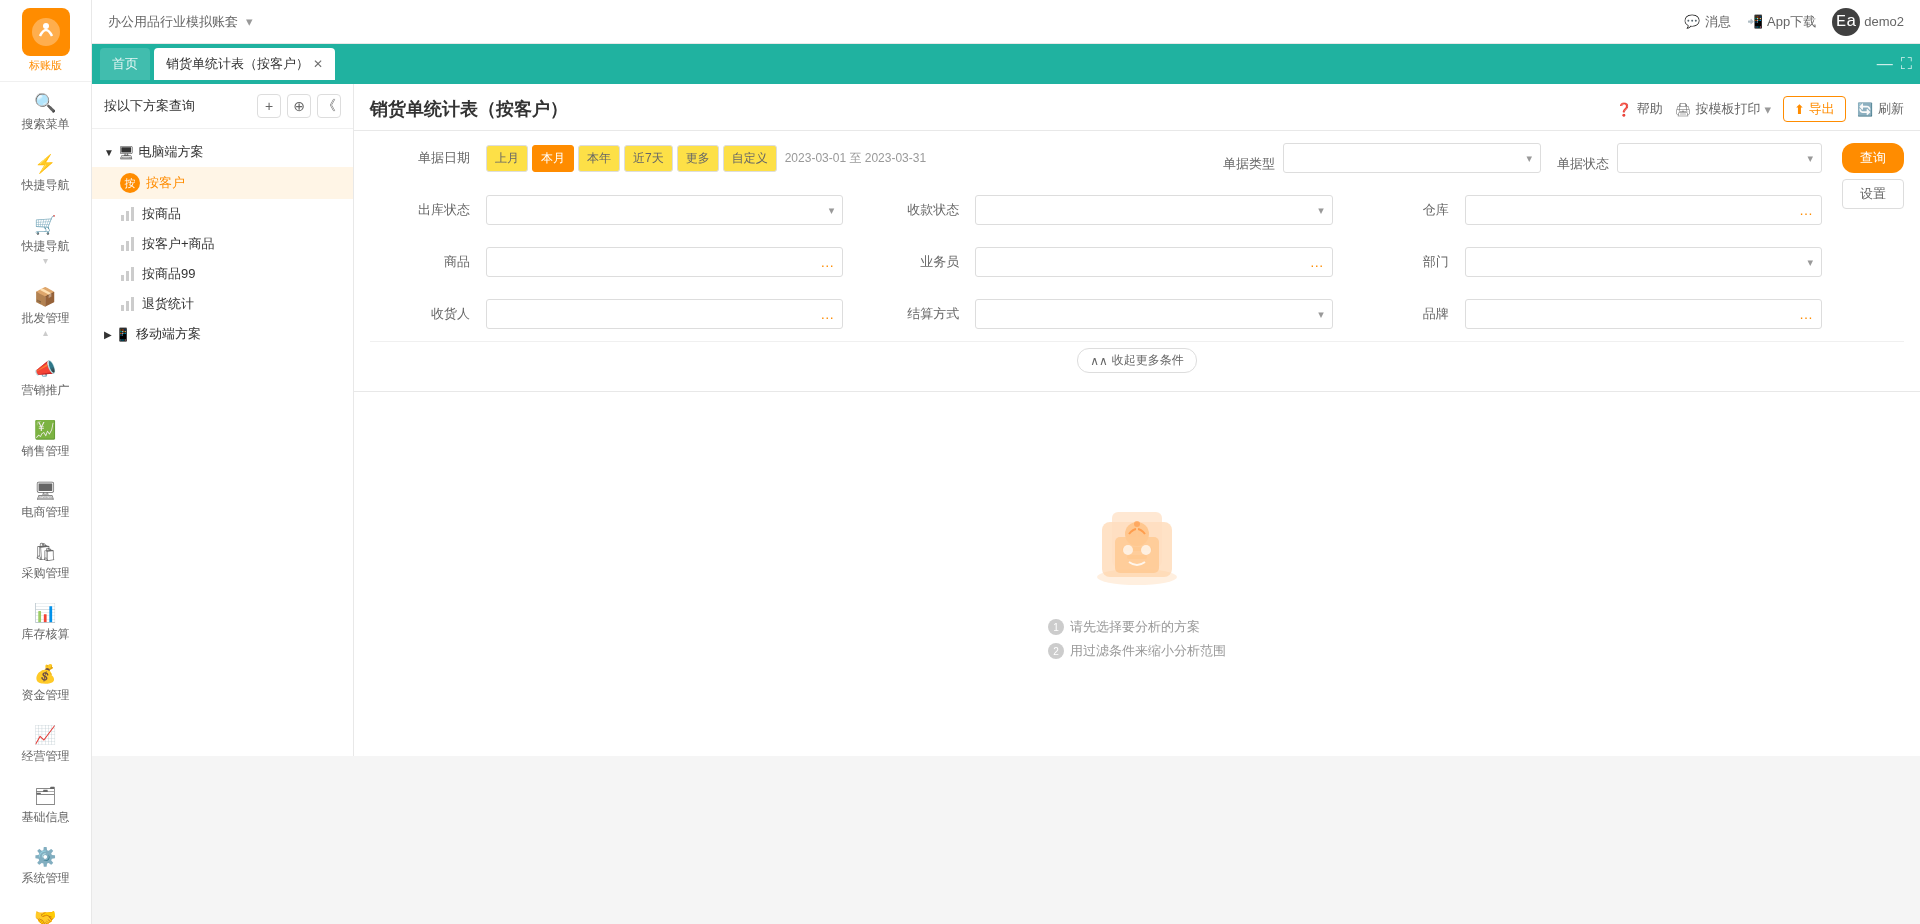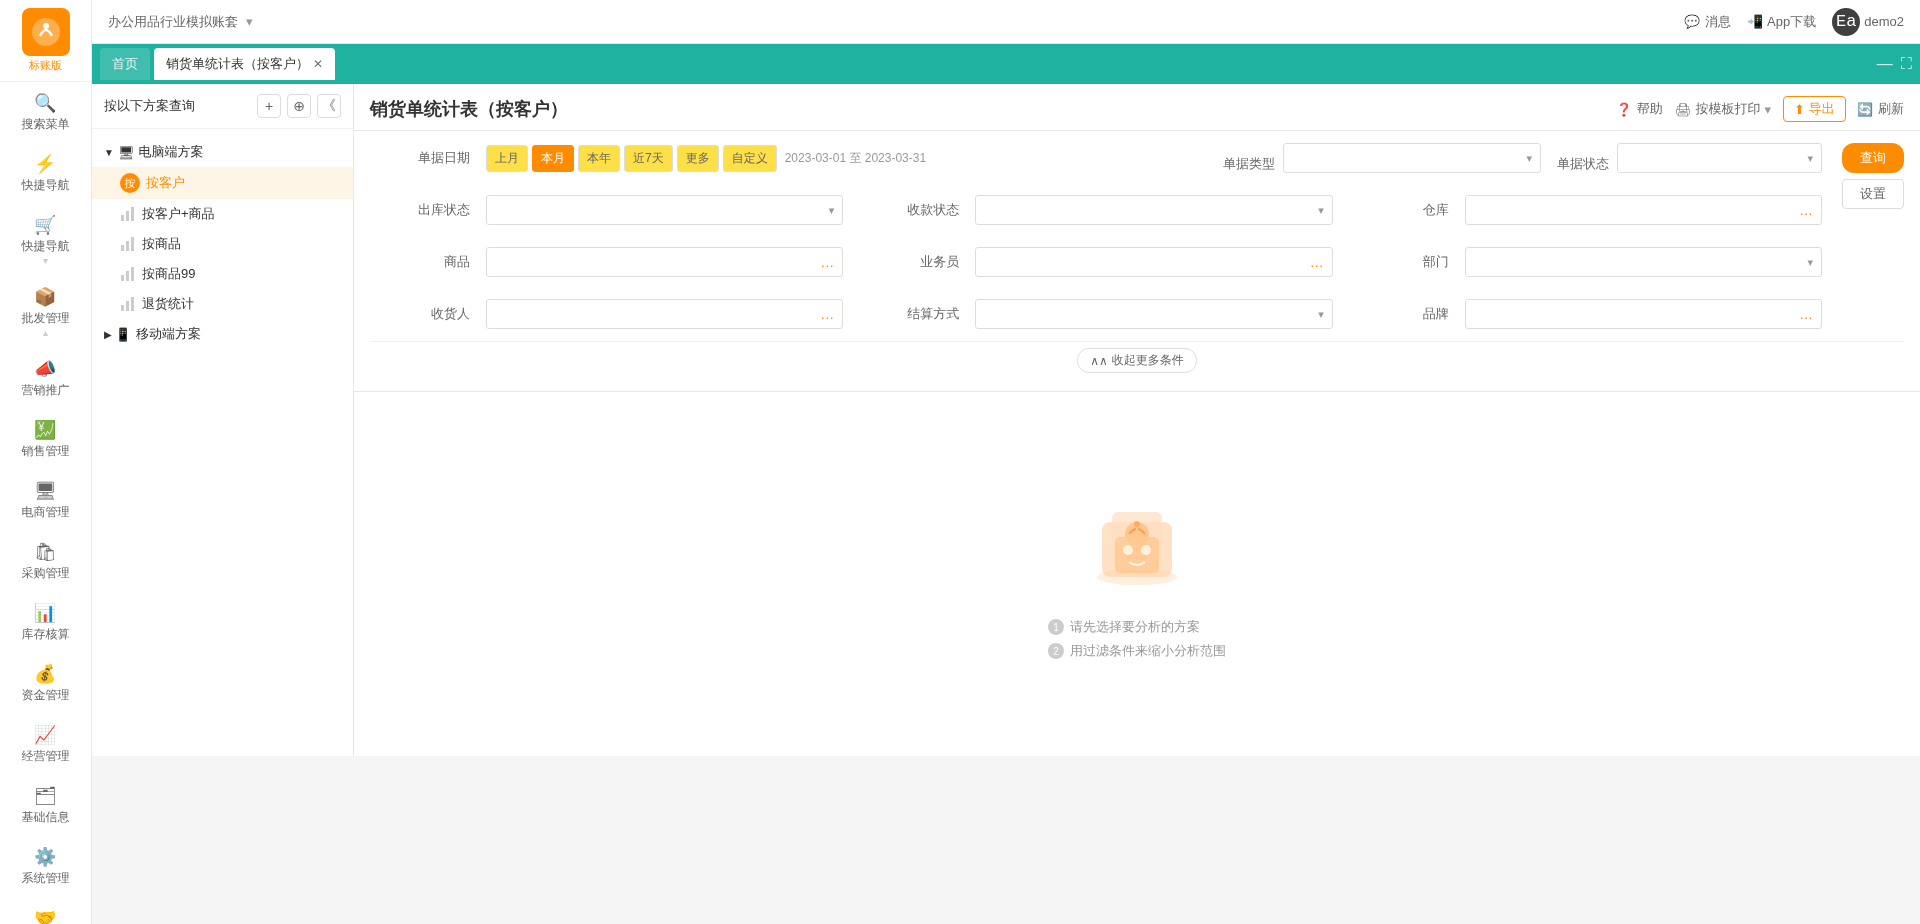--- a/index.html
+++ b/index.html
@@ -239,30 +239,30 @@
           <div class="child-icon">按</div>
           <span>按客户</span>
         </div>
 
         <div class="tree-child">
           <svg class="child-icon-chart" viewBox="0 0 16 16" fill="none">
               <rect x="1" y="9" width="3" height="6" fill="#ccc"></rect>
               <rect x="6" y="5" width="3" height="10" fill="#ccc"></rect>
               <rect x="11" y="1" width="3" height="14" fill="#ccc"></rect>
             </svg>
-          <span>按客户+商品</span>
+          <span>按商品</span>
         </div>
 
         <div class="tree-child">
           <svg class="child-icon-chart" viewBox="0 0 16 16" fill="none">
               <rect x="1" y="9" width="3" height="6" fill="#ccc"></rect>
               <rect x="6" y="5" width="3" height="10" fill="#ccc"></rect>
               <rect x="11" y="1" width="3" height="14" fill="#ccc"></rect>
             </svg>
-          <span>按商品</span>
+          <span>按客户+商品</span>
         </div>
 
         <div class="tree-child">
           <svg class="child-icon-chart" viewBox="0 0 16 16" fill="none">
               <rect x="1" y="9" width="3" height="6" fill="#ccc"></rect>
               <rect x="6" y="5" width="3" height="10" fill="#ccc"></rect>
               <rect x="11" y="1" width="3" height="14" fill="#ccc"></rect>
             </svg>
           <span>按商品99</span>
         </div>

